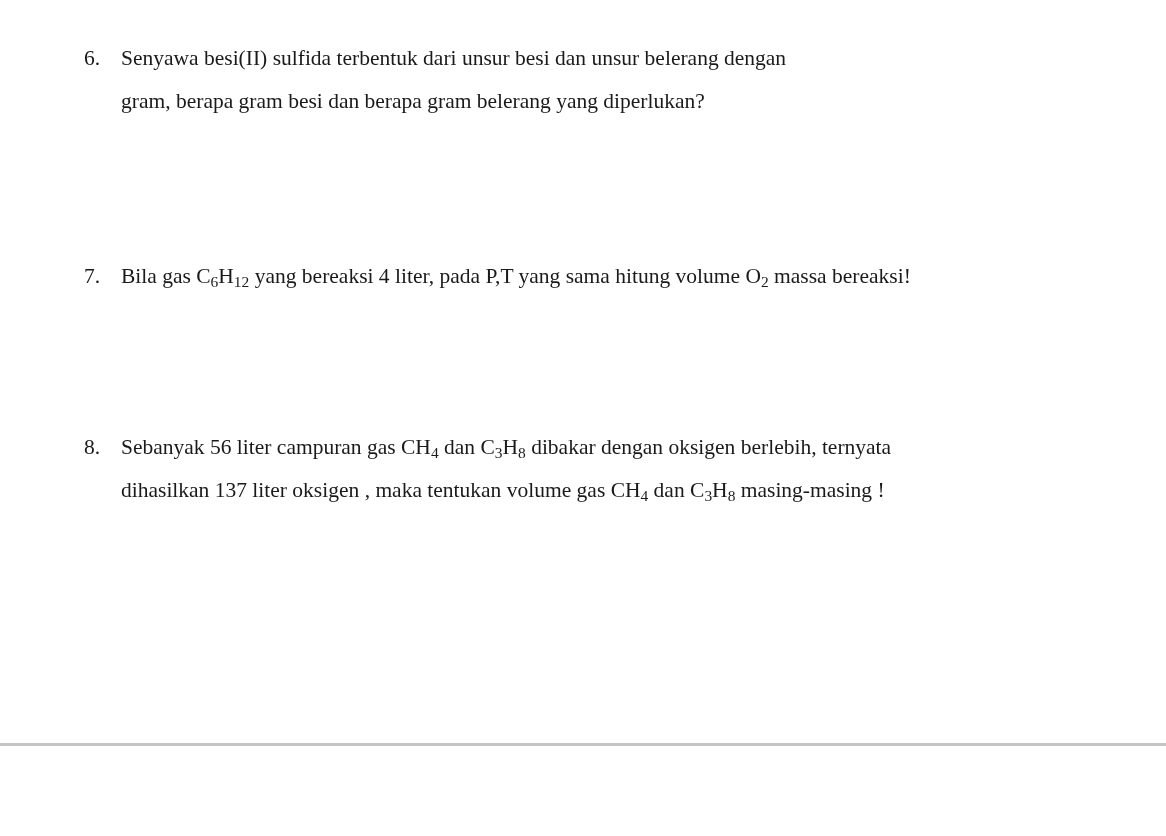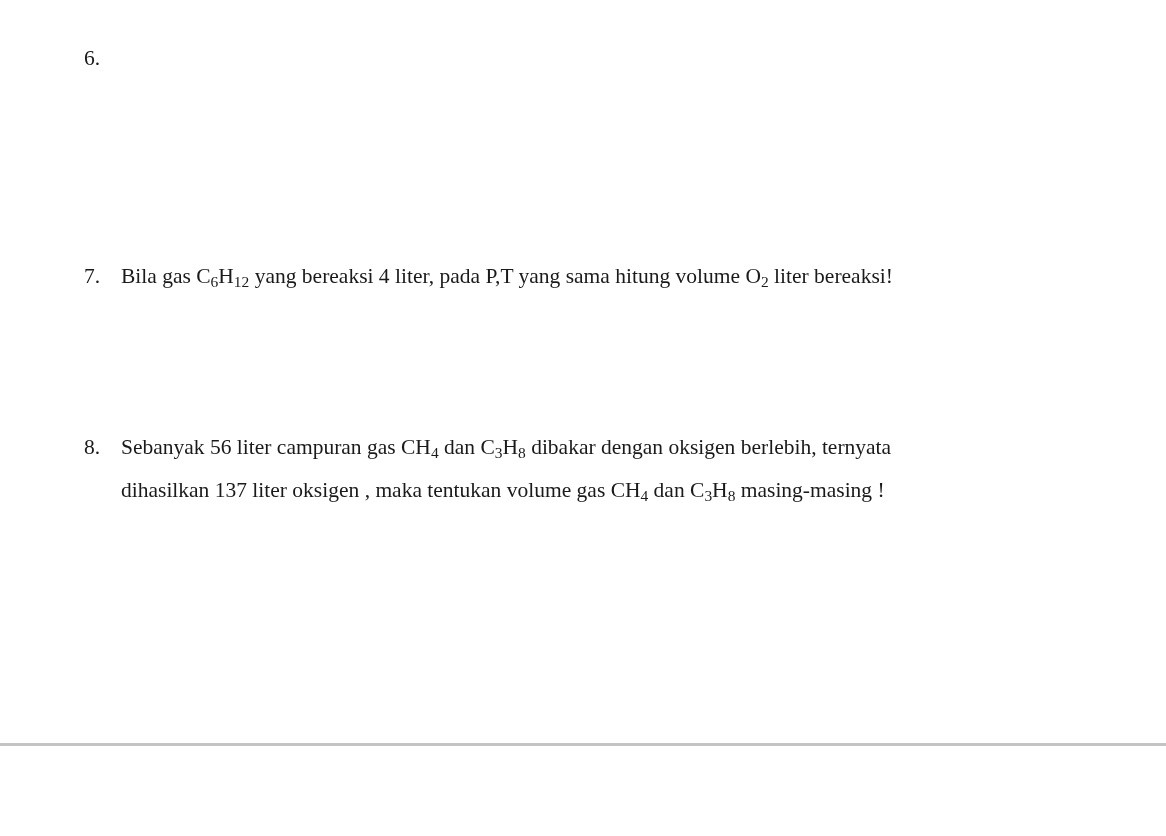--- a/index.html
+++ b/index.html
@@ -79,27 +79,29 @@
       height: 3px;
       background: #c4c4c4;
     }
   </style>
 </head>
 <body>
 
 <div class="question" id="q6">
   <span class="q-num line">6.</span>
   <div class="q-body">
+    <span class="line">Senyawa besi(II) sulfida terbentuk dari unsur besi dan unsur belerang dengan</span>
+    <span class="line">gram, berapa gram besi dan berapa gram belerang yang diperlukan?</span>
   </div>
 </div>
 
 <div class="question" id="q7">
   <span class="q-num line">7.</span>
   <div class="q-body">
-    <span class="line"><span style="white-space:pre">Bila gas </span><span><span>C</span><sub>6</sub><span>H</span><sub>12</sub></span><span style="white-space:pre"> yang bereaksi 4 liter, pada P,T yang sama hitung volume </span><span><span>O</span><sub>2</sub></span><span style="white-space:pre"> liter bereaksi!</span></span>
+    <span class="line"><span style="white-space:pre">Bila gas </span><span><span>C</span><sub>6</sub><span>H</span><sub>12</sub></span><span style="white-space:pre"> yang bereaksi 4 liter, pada P,T yang sama hitung volume </span><span><span>O</span><sub>2</sub></span><span style="white-space:pre"> massa bereaksi!</span></span>
   </div>
 </div>
 
 <div class="question" id="q8">
   <span class="q-num line">8.</span>
   <div class="q-body">
     <span class="line"><span style="white-space:pre">Sebanyak 56 liter campuran gas </span><span><span>CH</span><sub>4</sub></span><span style="white-space:pre"> dan </span><span><span>C</span><sub>3</sub><span>H</span><sub>8</sub></span><span style="white-space:pre"> dibakar dengan oksigen berlebih, ternyata</span></span>
     <span class="line"><span style="white-space:pre">dihasilkan 137 liter oksigen , maka tentukan volume gas </span><span><span>CH</span><sub>4</sub></span><span style="white-space:pre"> dan </span><span><span>C</span><sub>3</sub><span>H</span><sub>8</sub></span><span style="white-space:pre"> masing-masing !</span></span>
   </div>
 </div>

